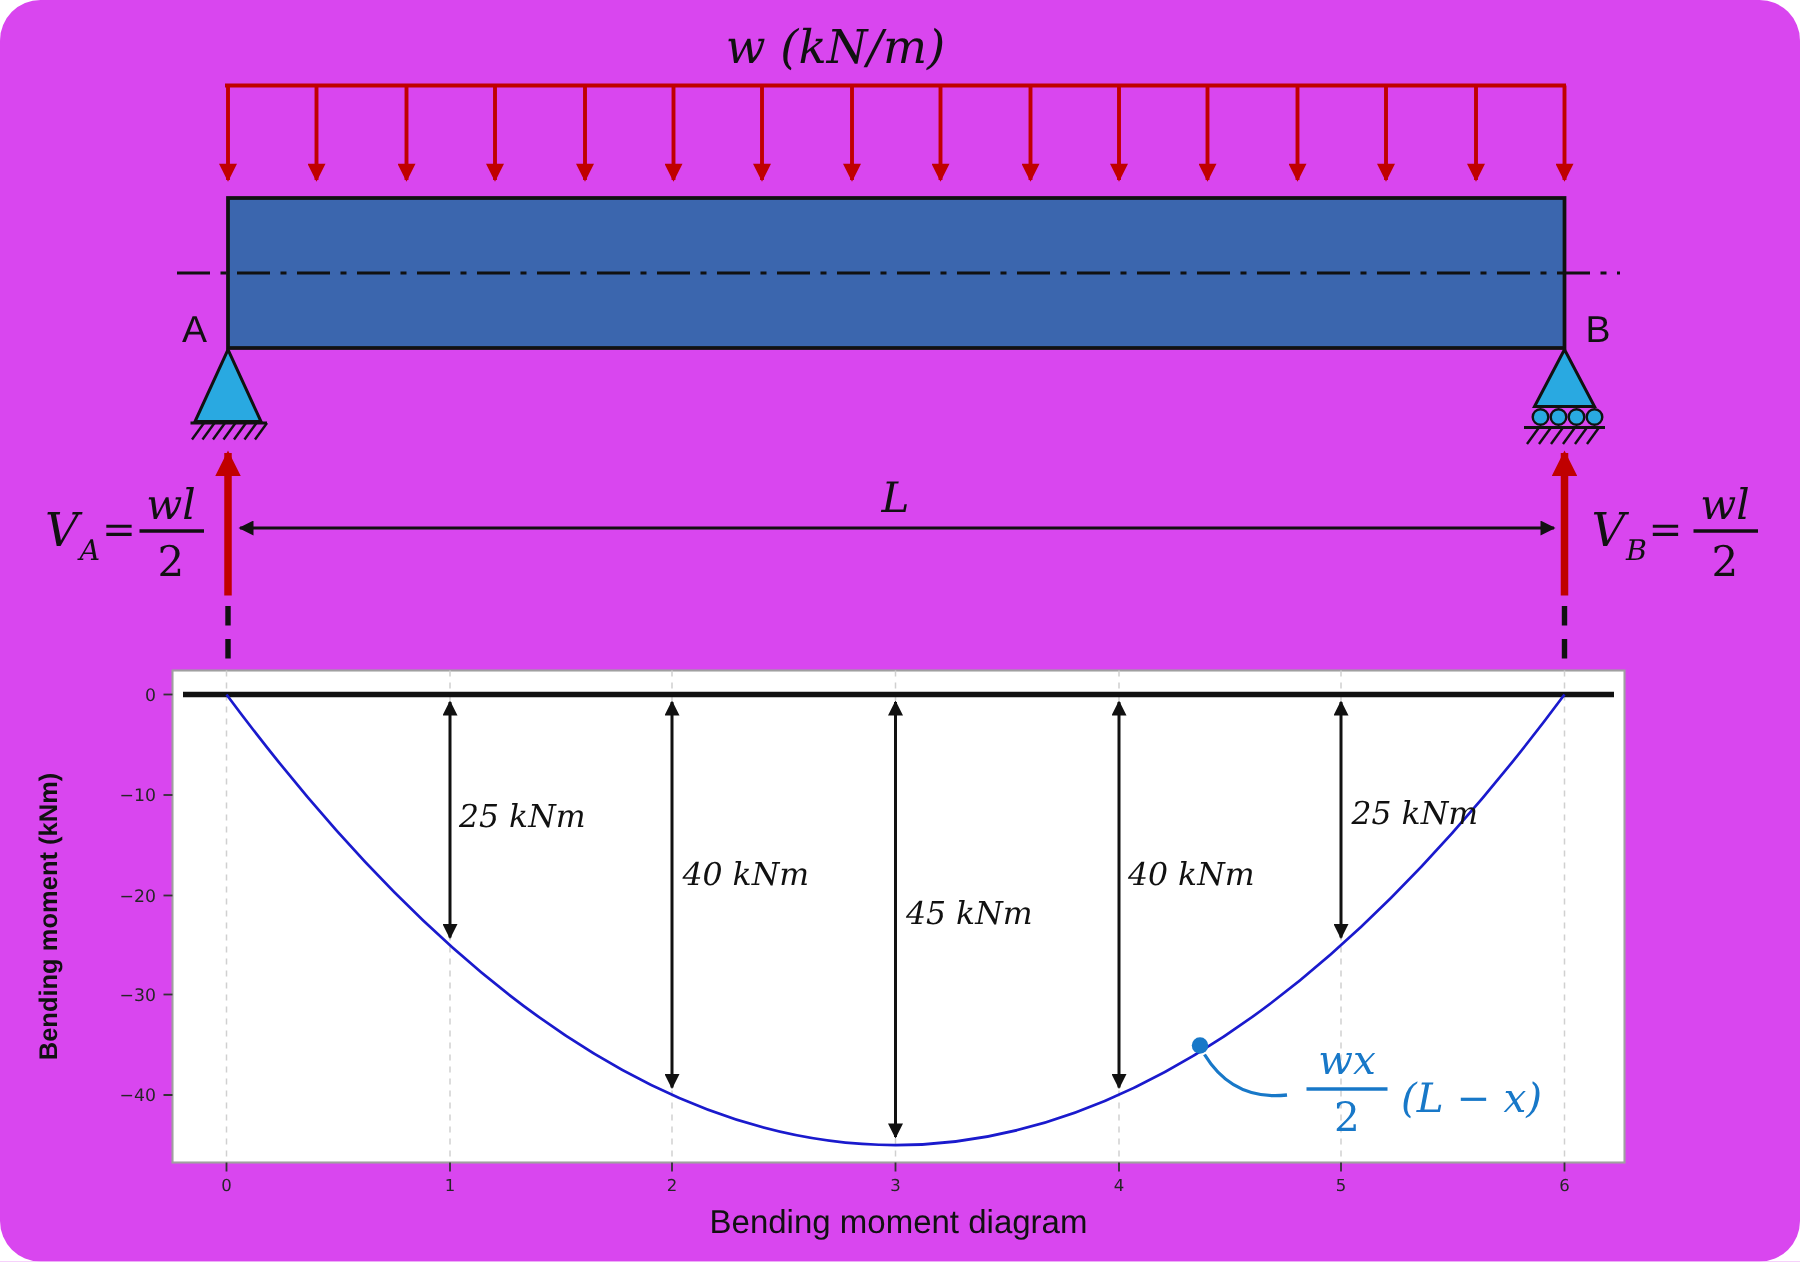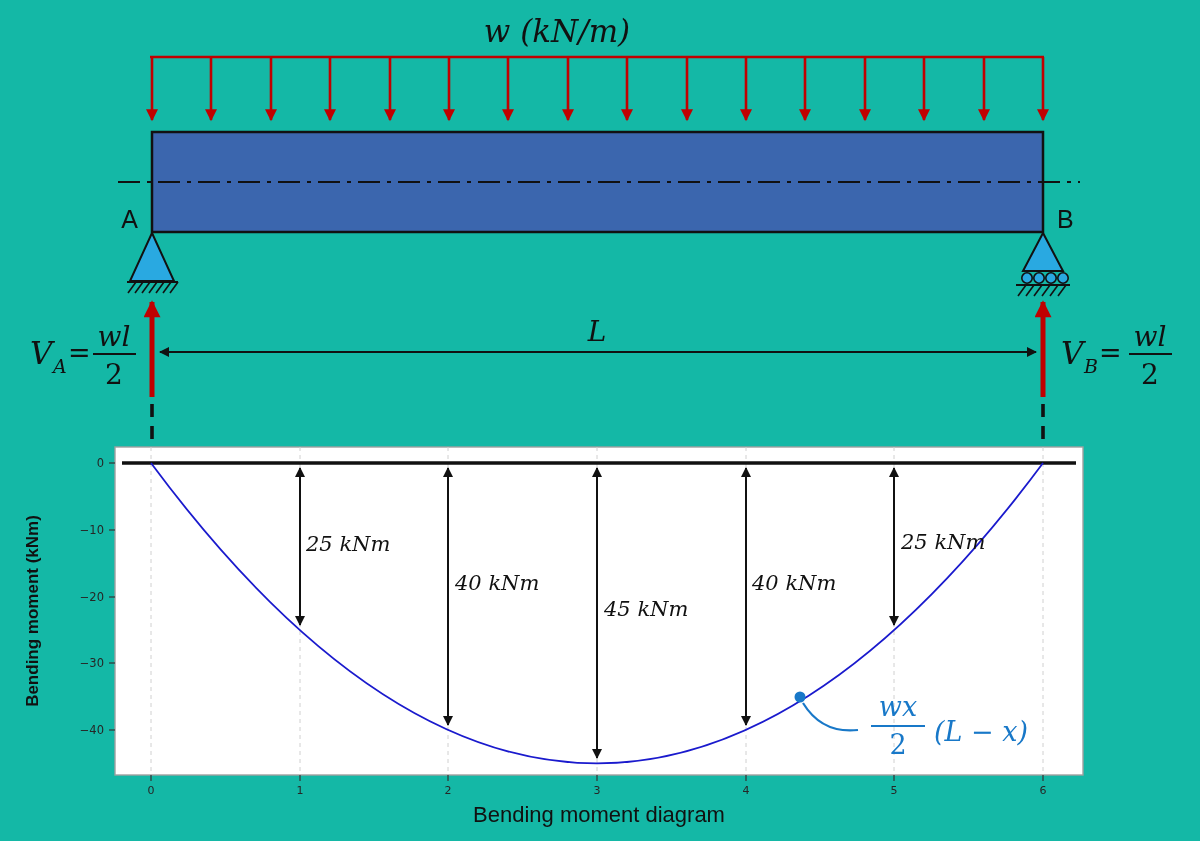--- a/index.html
+++ b/index.html
@@ -1,17 +1,17 @@
 <!DOCTYPE html>
 <html><head>
 <meta charset="utf-8">
 <style>
   html,body{margin:0;padding:0;background:#ffffff;}
-  .canvas{position:relative;width:1200px;height:841px;background:#14b8a6;overflow:hidden;
-          font-family:"Liberation Sans",sans-serif;}
+  .canvas{position:relative;width:1200px;height:841px;background:#d946ef;overflow:hidden;
+          font-family:"Liberation Sans",sans-serif;border-radius:27px;}
   svg text{user-select:none;}
   .math-italic{font-family:"DejaVu Serif",serif;font-style:italic;fill:#111111;}
   .math-upright{font-family:"DejaVu Serif",serif;fill:#111111;}
   .sans-label{font-family:"Liberation Sans",sans-serif;fill:#111111;}
   .tick-label{font-family:"DejaVu Sans",sans-serif;fill:#262626;}
   .blue-math{fill:#1878c8;}
 </style>
 </head>
 <body>
 

